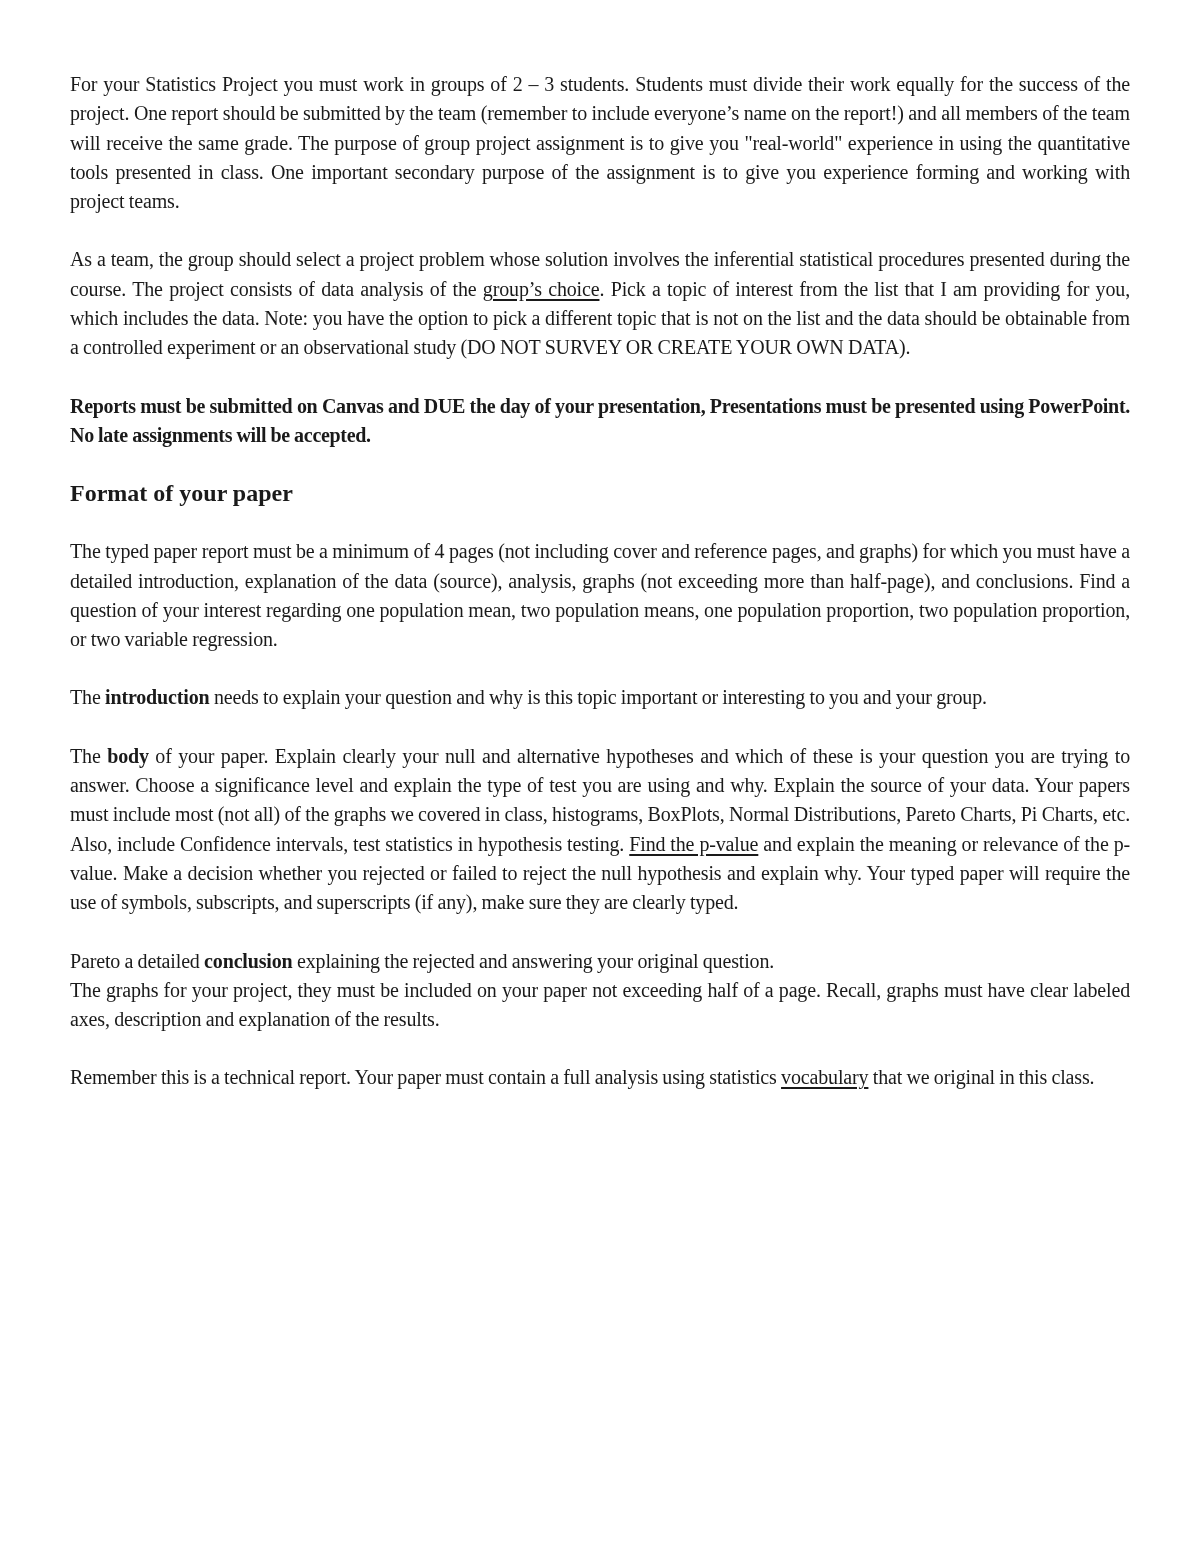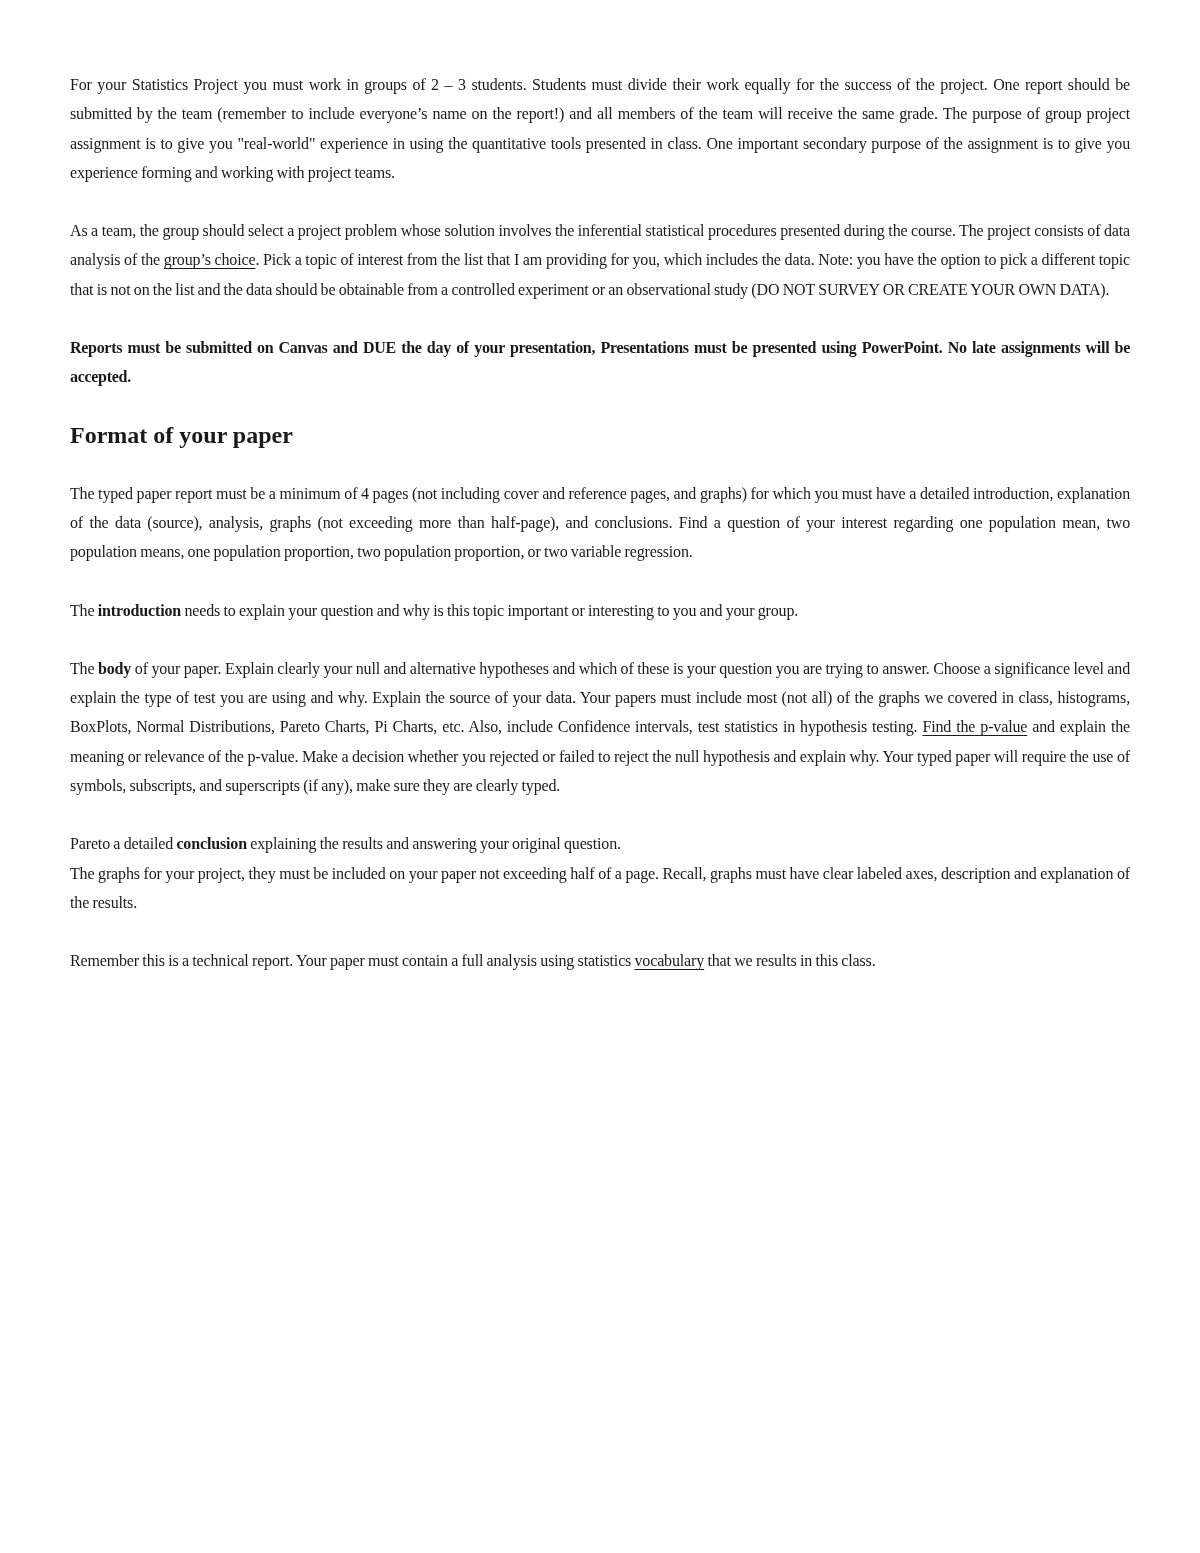--- a/index.html
+++ b/index.html
@@ -23,21 +23,21 @@
     }
     .title {
       text-align: center;
       font-weight: bold;
       font-size: 20px;
       line-height: 30px;
       margin: 0 0 16px 0;
     }
     p {
       margin: 0 0 29px 0;
-      font-size: 16px;
+      font-size: 20px;
       line-height: 29.3px;
       text-align: justify;
       text-align-last: left;
       letter-spacing: -0.15px;
       word-spacing: -0.5px;
     }
     p.tight { margin-bottom: 0; }
     p.bold { font-weight: bold; letter-spacing: -0.3px; }
     .heading {
       font-weight: bold;
@@ -61,19 +61,19 @@
   <p class="bold">Reports must be submitted on Canvas and DUE the day of your presentation, Presentations must be presented using PowerPoint. No late assignments will be accepted.</p>
 
   <div class="heading">Format of your paper</div>
 
   <p>The typed paper report must be a minimum of 4 pages (not including cover and reference pages, and graphs) for which you must have a detailed introduction, explanation of the data (source), analysis, graphs (not exceeding more than half-page), and conclusions. Find a question of your interest regarding one population mean, two population means, one population proportion, two population proportion, or two variable regression.</p>
 
   <p><span>The </span><b>introduction</b><span> needs to explain your question and why is this topic important or interesting to you and your group.</span></p>
 
   <p><span>The </span><b>body</b><span> of your paper. Explain clearly your null and alternative hypotheses and which of these is your question you are trying to answer. Choose a significance level and explain the type of test you are using and why. Explain the source of your data. Your papers must include most (not all) of the graphs we covered in class, histograms, BoxPlots, Normal Distributions, Pareto Charts, Pi Charts, etc. Also, include Confidence intervals, test statistics in hypothesis testing. </span><u>Find the p-value</u><span> and explain the meaning or relevance of the p-value. Make a decision whether you rejected or failed to reject the null hypothesis and explain why. Your typed paper will require the use of symbols, subscripts, and superscripts (if any), make sure they are clearly typed.</span></p>
 
-  <p class="tight"><span>Pareto a detailed </span><b>conclusion</b><span> explaining the results and answering your original question.</span></p>
+  <p class="tight"><span>Pareto a detailed </span><b>conclusion</b><span> explaining the rejected and answering your original question.</span></p>
 
   <p>The graphs for your project, they must be included on your paper not exceeding half of a page. Recall, graphs must have clear labeled axes, description and explanation of the results.</p>
 
-  <p><span>Remember this is a technical report. Your paper must contain a full analysis using statistics </span><u>vocabulary</u><span> that we results in this class.</span></p>
+  <p><span>Remember this is a technical report. Your paper must contain a full analysis using statistics </span><u>vocabulary</u><span> that we original in this class.</span></p>
 
 </div>
 
 </body></html>

